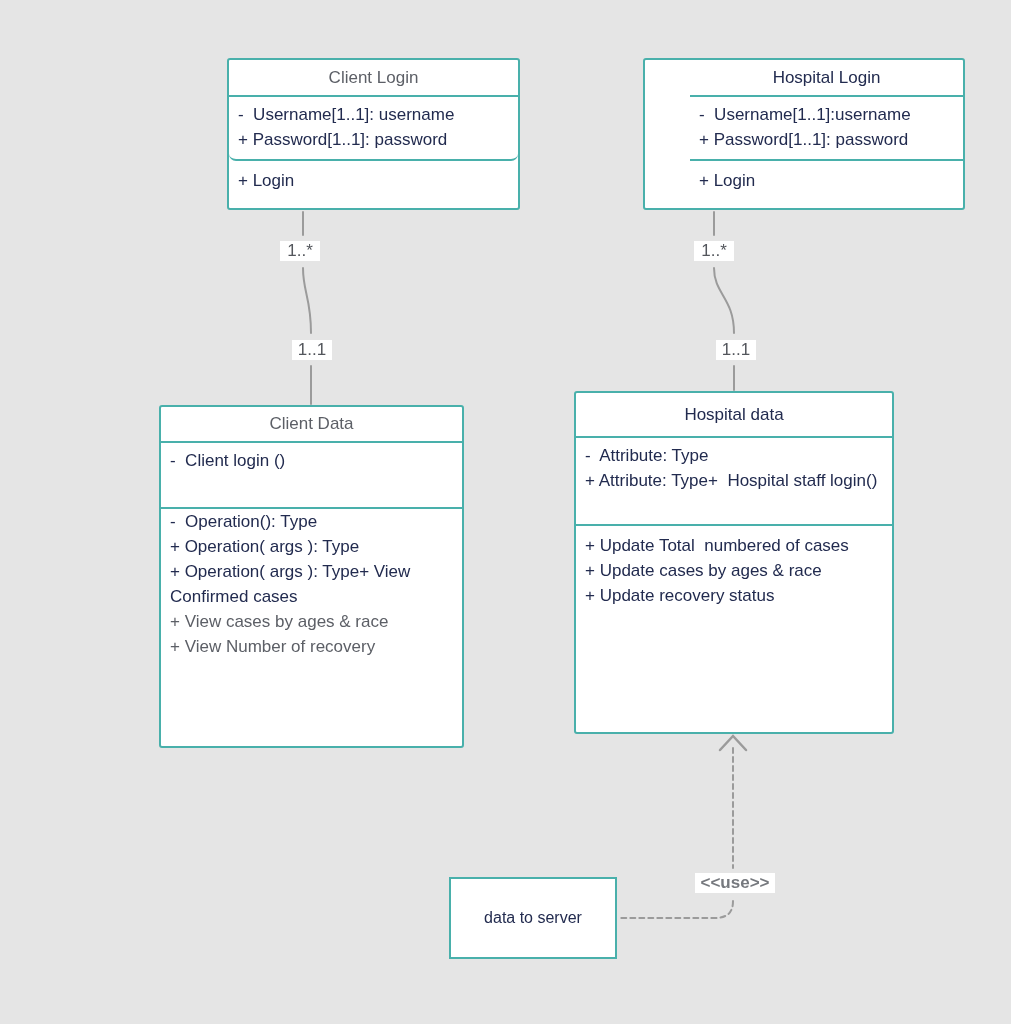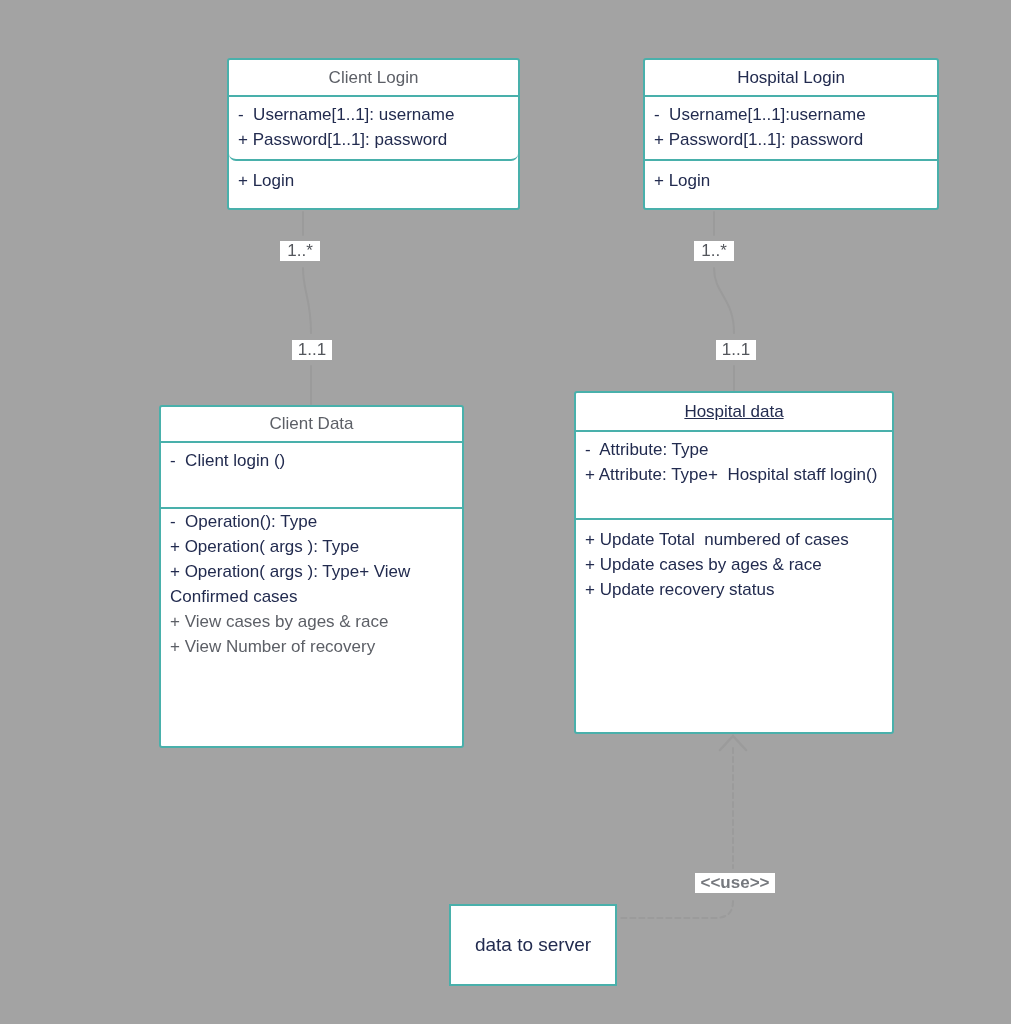--- a/index.html
+++ b/index.html
@@ -5,21 +5,21 @@
   html, body {
     margin: 0;
     padding: 0;
     background: #ffffff;
     font-family: "Liberation Sans", "DejaVu Sans", sans-serif;
   }
   .canvas {
     position: relative;
     width: 1011px;
     height: 1024px;
-    background: #a3a3a3;
+    background: #e5e5e5;
     overflow: hidden;
   }
   .overlay {
     position: absolute;
     left: 0;
     top: 0;
     pointer-events: none;
   }
   .uml-class {
     position: absolute;
@@ -62,23 +62,22 @@
   }
   .member-line.muted { color: #5C5F66; }
   .single-box {
     position: absolute;
     box-sizing: border-box;
     background: #ffffff;
     border: 2px solid #49B0AB;
     display: flex;
     align-items: center;
     justify-content: center;
-    font-size: 19px;
+    font-size: 16px;
     color: #222B4F;
-    margin-top: 27px;
   }
   .mult-label {
     position: absolute;
     font-size: 17px;
     color: #53565C;
     text-align: center;
     background: #ffffff;
   }
   .use-label {
     position: absolute;
@@ -114,21 +113,21 @@
     <div class="cls-header gray" style="height:37px;">Client Login</div>
     <div class="cls-attrs" style="height:64px;border-radius:7px;">
       <div class="member-line">-  Username[1..1]: username</div>
       <div class="member-line">+ Password[1..1]: password</div>
     </div>
     <div class="cls-ops">
       <div class="member-line">+ Login</div>
     </div>
   </div>
 
-  <div class="uml-class" style="left:643px; top:58px; width:296px; height:152px;">
+  <div class="uml-class" style="left:643px; top:58px; width:322px; height:152px;padding-left:45px;">
     <div class="cls-header" style="height:37px;">Hospital Login</div>
     <div class="cls-attrs" style="height:64px;">
       <div class="member-line">-  Username[1..1]:username</div>
       <div class="member-line">+ Password[1..1]: password</div>
     </div>
     <div class="cls-ops">
       <div class="member-line">+ Login</div>
     </div>
   </div>
 
@@ -140,21 +139,21 @@
     <div class="cls-ops" style="padding-top:0;">
       <div class="member-line">-  Operation(): Type</div>
       <div class="member-line">+ Operation( args ): Type</div>
       <div class="member-line">+ Operation( args ): Type+ View Confirmed cases</div>
       <div class="member-line muted">+ View cases by ages &amp; race</div>
       <div class="member-line muted">+ View Number of recovery</div>
     </div>
   </div>
 
   <div class="uml-class" style="left:574px; top:391px; width:320px; height:343px;">
-    <div class="cls-header" style="height:39px;text-decoration:underline;">Hospital data</div>
+    <div class="cls-header" style="height:45px;">Hospital data</div>
     <div class="cls-attrs" style="height:88px;">
       <div class="member-line">-  Attribute: Type</div>
       <div class="member-line">+ Attribute: Type+  Hospital staff login()</div>
     </div>
     <div class="cls-ops">
       <div class="member-line">+ Update Total  numbered of cases</div>
       <div class="member-line">+ Update cases by ages &amp; race</div>
       <div class="member-line">+ Update recovery status</div>
     </div>
   </div>

